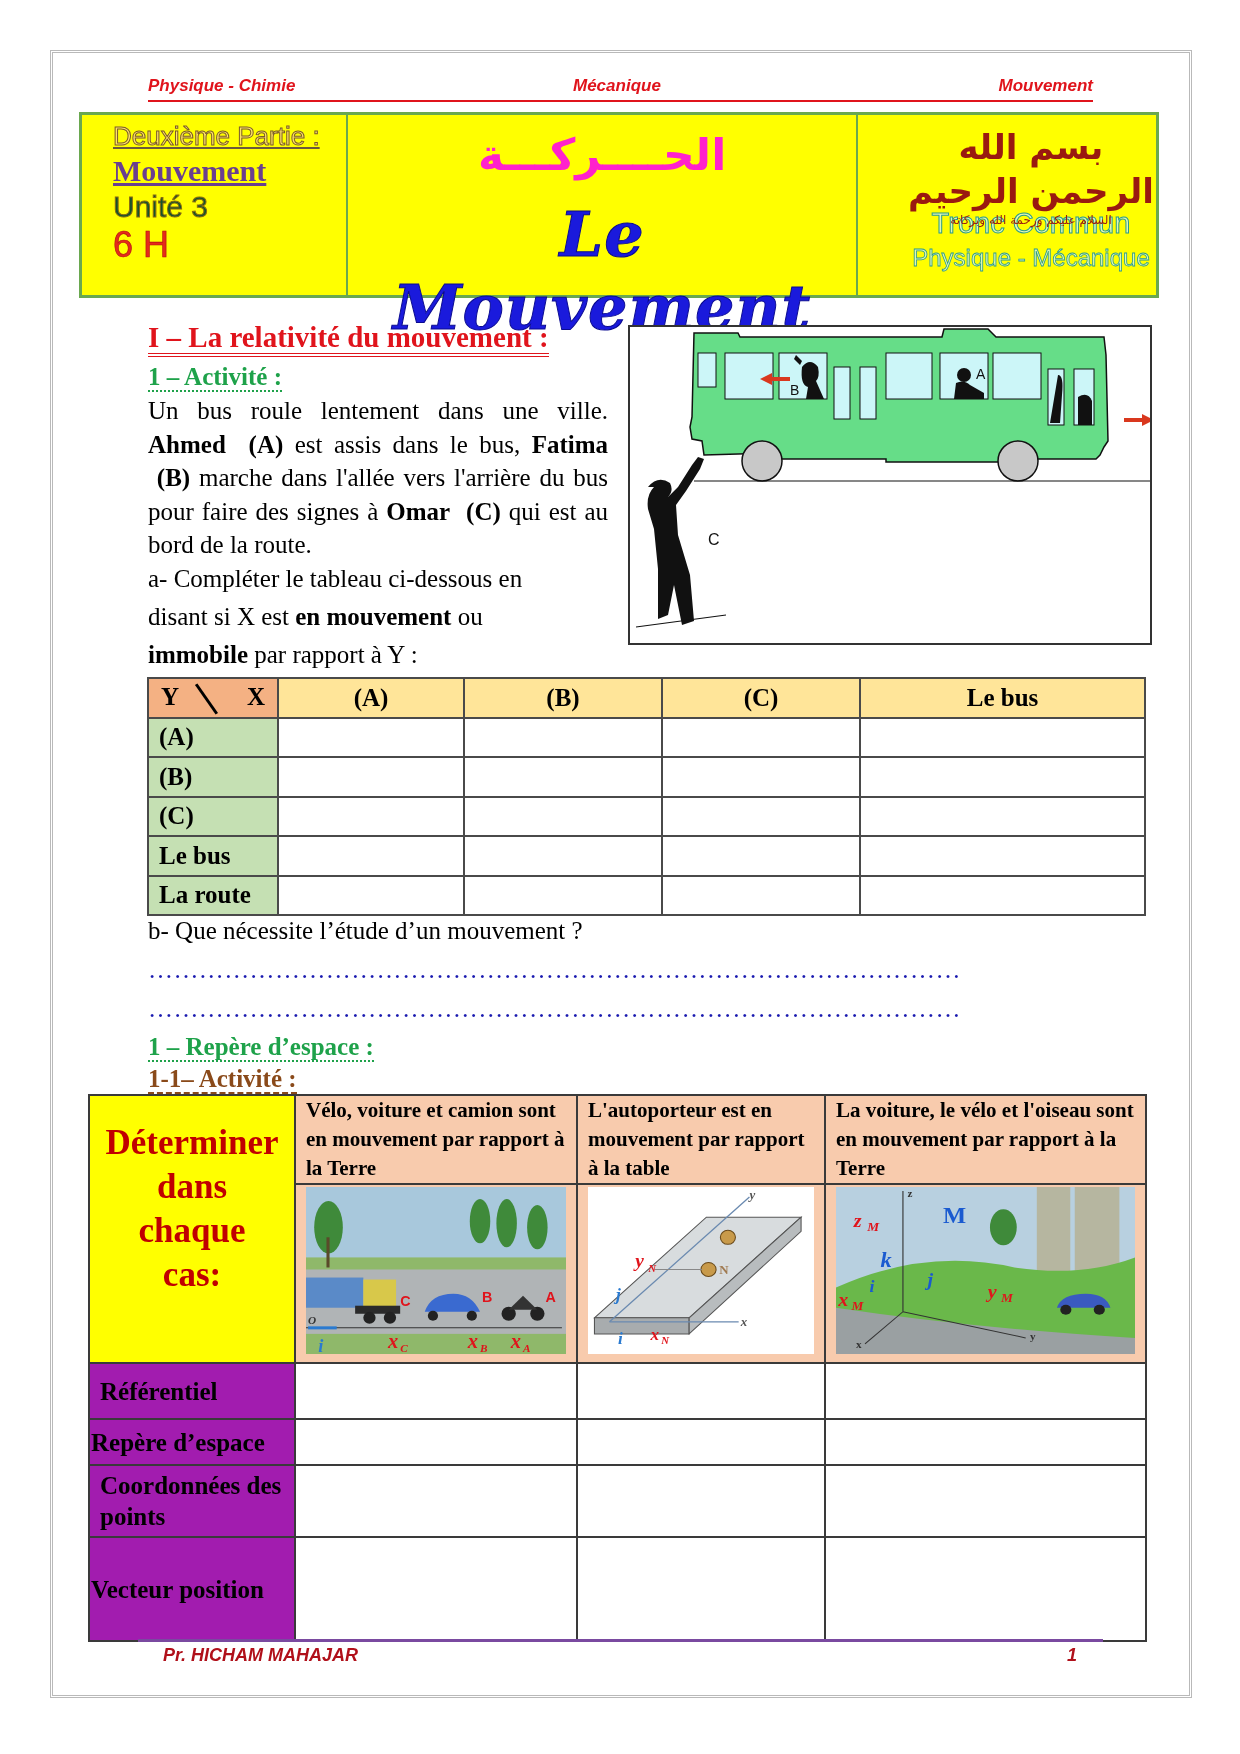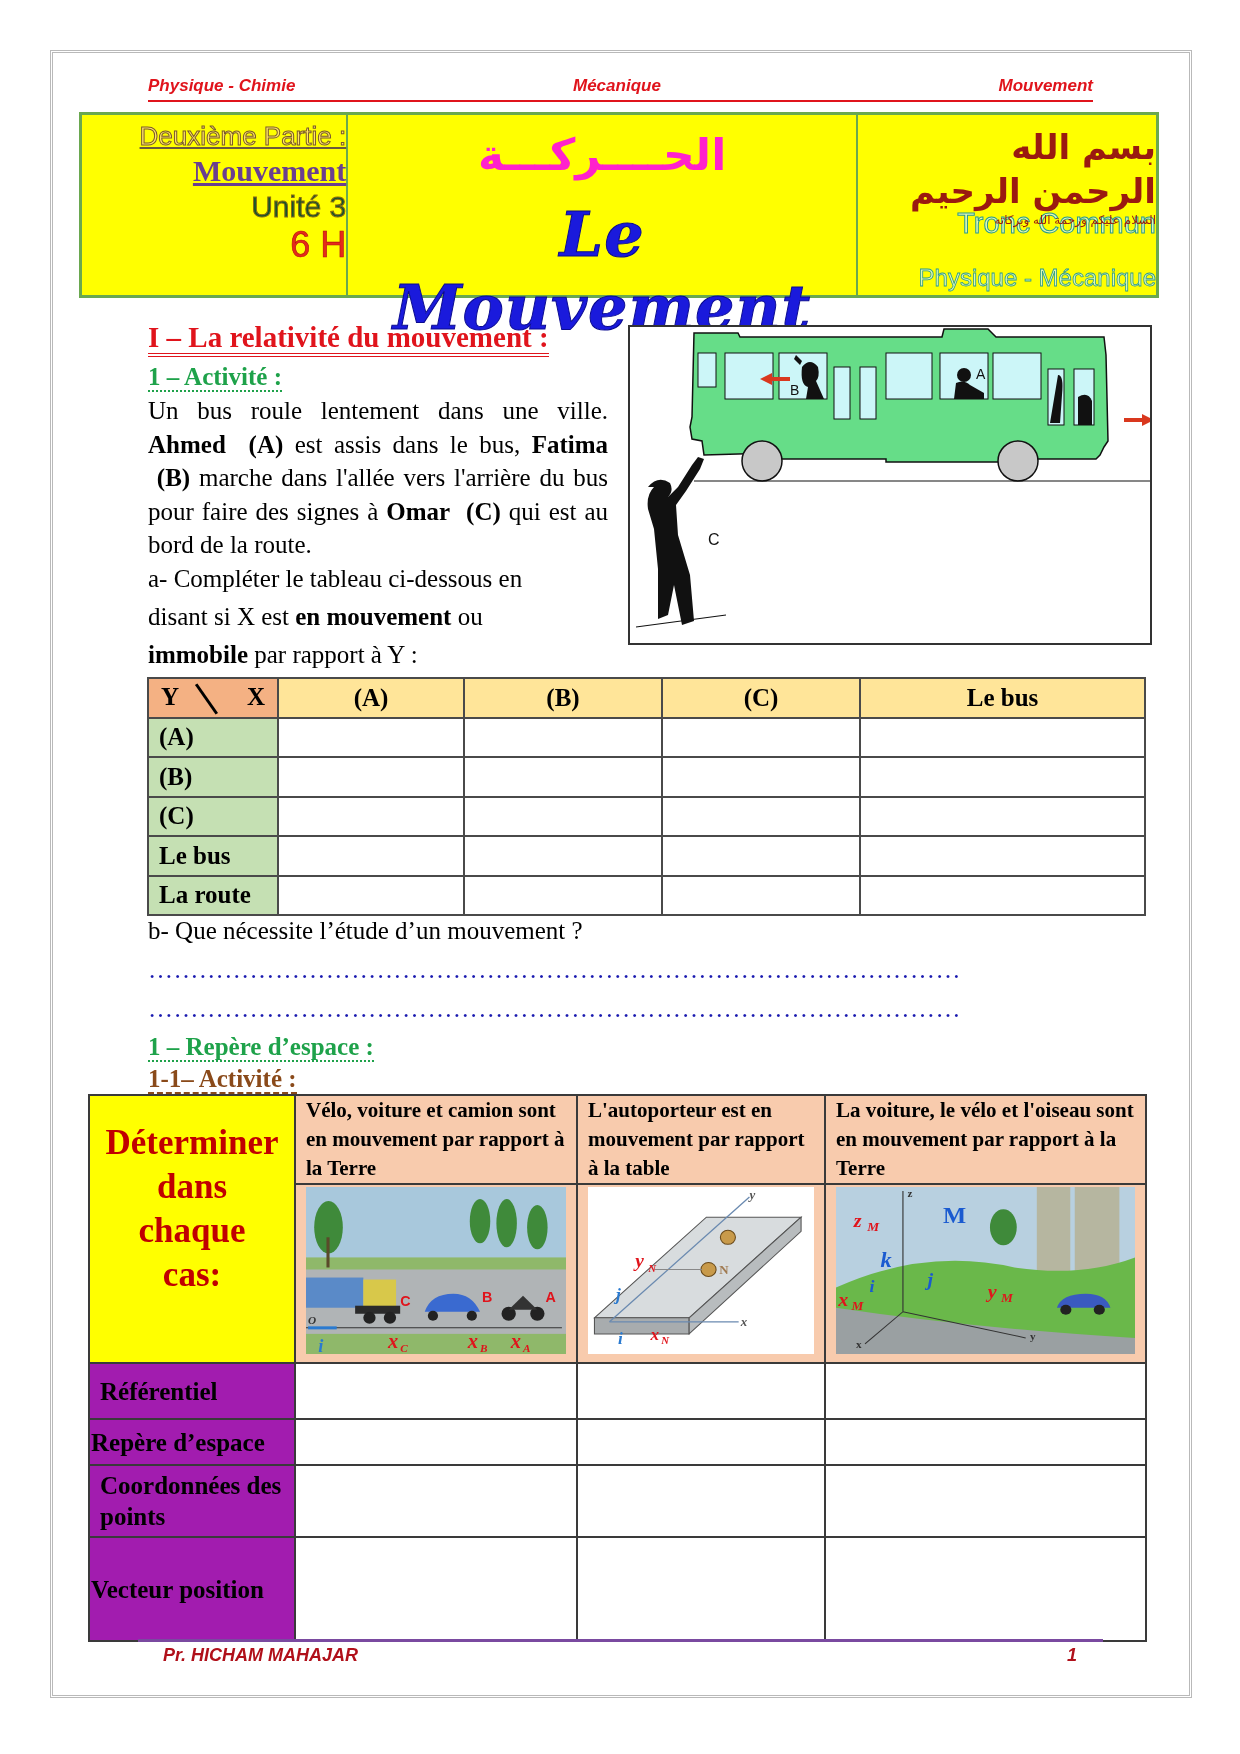--- a/index.html
+++ b/index.html
@@ -22,37 +22,37 @@
   }
 
   
   .topline { position: absolute; left: 148px; top: 76px; width: 945px; height: 26px; border-bottom: 2px solid #e0141c; }
   .topline span { position: absolute; top: 0; font-family: "Liberation Sans", sans-serif; font-style: italic; font-weight: bold; color: #e0141c; font-size: 17px; }
   .tl-1 { left: 0; } .tl-2 { left: 425px; } .tl-3 { right: 0; }
 
   
   .titlebox { position: absolute; left: 79px; top: 112px; width: 1080px; height: 186px; background: #ffff00; border: 3px solid #6aa84f; display: flex; }
   .tb-col { height: 100%; position: relative; }
-  .tb-left { width: 250px; border-right: 2px solid #6aa84f; text-align: right; margin-left: 31px; }
+  .tb-left { width: 250px; border-right: 2px solid #6aa84f; text-align: left; margin-left: 31px; }
   .tb-mid { width: 542px; border-right: 2px solid #6aa84f; text-align: center; }
-  .tb-right { flex: 1; text-align: right; padding-left: 48px; }
+  .tb-right { flex: 1; text-align: center; padding-left: 48px; }
 
   .part { font-family: "Liberation Sans", sans-serif; font-size: 26px; color: #ffe36a; -webkit-text-stroke: 1px #7a5a2a; text-decoration: underline; text-decoration-color: #6c5a3a; margin-top: 6px; display: inline-block; }
   .mouv { font-family: "Liberation Serif", serif; font-weight: bold; font-size: 30px; color: #6a3f8f; text-decoration: underline; margin-top: 2px; display: block; }
   .unite { font-family: "Liberation Sans", sans-serif; font-size: 30px; color: #14532d; -webkit-text-stroke: 1px #8a6a10; margin-top: 2px; display: block; }
   .hours { font-family: "Liberation Sans", sans-serif; font-size: 36px; color: #e52a1a; -webkit-text-stroke: 0.6px #b01010; display: block; margin-top: 0; }
 
   .arabic { font-family: "DejaVu Sans", sans-serif; font-size: 44px; color: #ff22cc; margin-top: 14px; display: block; font-weight: bold; letter-spacing: 2px; }
   .big-title { font-family: "DejaVu Serif", serif; font-style: italic; font-weight: bold; font-size: 62px; color: #1a1adc; -webkit-text-stroke: 1px #0a0a90; display: block; margin-top: 18px; letter-spacing: 1px; }
 
   .basmala { margin: 10px auto 0; width: 250px; height: 70px; position: relative; }
   .basmala .cal { font-family: "DejaVu Sans", sans-serif; font-size: 34px; color: #9a1a10; font-weight: bold; line-height: 44px; display: block; }
   .basmala .sub { font-family: "DejaVu Sans", sans-serif; font-size: 12px; color: #9a1a10; display: block; }
   .tronc { font-family: "Liberation Sans", sans-serif; font-size: 29px; color: #dff7b8; -webkit-text-stroke: 1px #2a9a8a; display: block; margin-top: 12px; }
-  .physmec { font-family: "Liberation Sans", sans-serif; font-size: 24px; color: #dff7b8; -webkit-text-stroke: 0.8px #2a9a8a; display: block; margin-top: 24px; }
+  .physmec { font-family: "Liberation Sans", sans-serif; font-size: 24px; color: #dff7b8; -webkit-text-stroke: 0.8px #2a9a8a; display: block; margin-top: 4px; }
 
   
   .h1 { position: absolute; left: 148px; top: 322px; font-family: "Liberation Serif", serif; font-weight: bold; font-size: 29px; color: #e0141c; border-bottom: 4px double #e0141c; line-height: 30px; padding-bottom: 1px; }
   .h2green { position: absolute; font-family: "Liberation Serif", serif; font-weight: bold; font-size: 25px; color: #1ea24a; border-bottom: 2px dotted #1ea24a; line-height: 26px; }
   .act1 { left: 148px; top: 364px; }
   .para { position: absolute; left: 148px; top: 394px; width: 460px; font-size: 25px; line-height: 33.5px; text-align: justify; }
   .para b { font-weight: bold; }
   .qa1 { position: absolute; left: 148px; top: 562px; font-size: 25px; line-height: 33px; }
   .qa2 { position: absolute; left: 148px; top: 600px; font-size: 25px; line-height: 33px; }
   .qa3 { position: absolute; left: 148px; top: 638px; font-size: 25px; line-height: 33px; }

